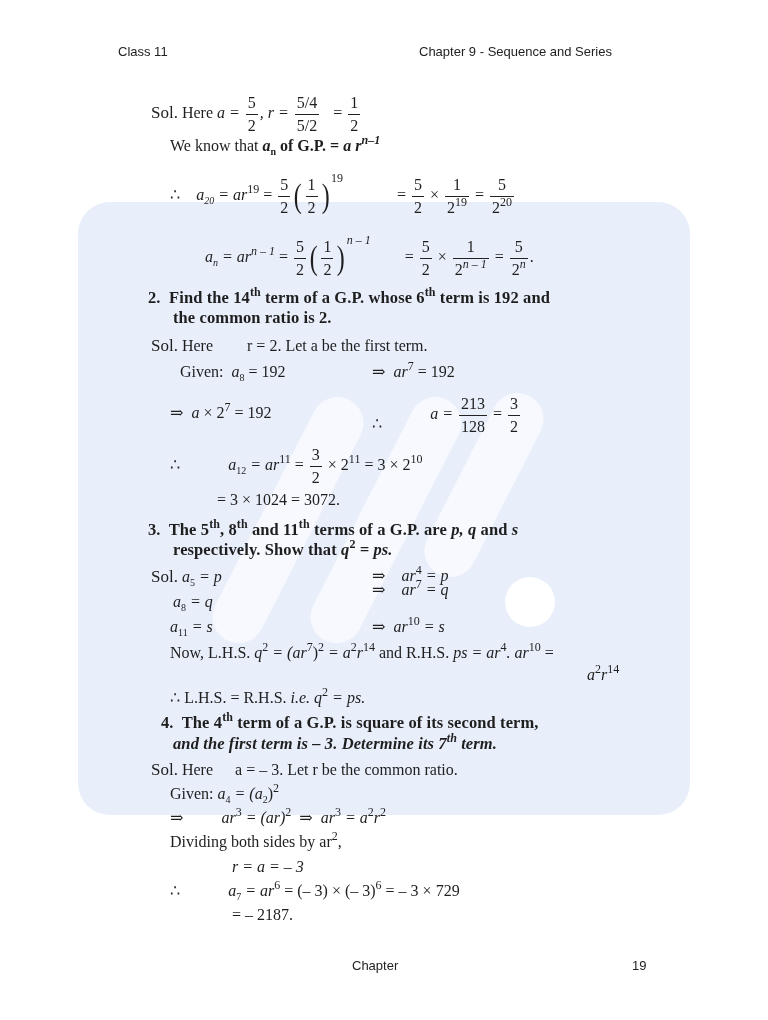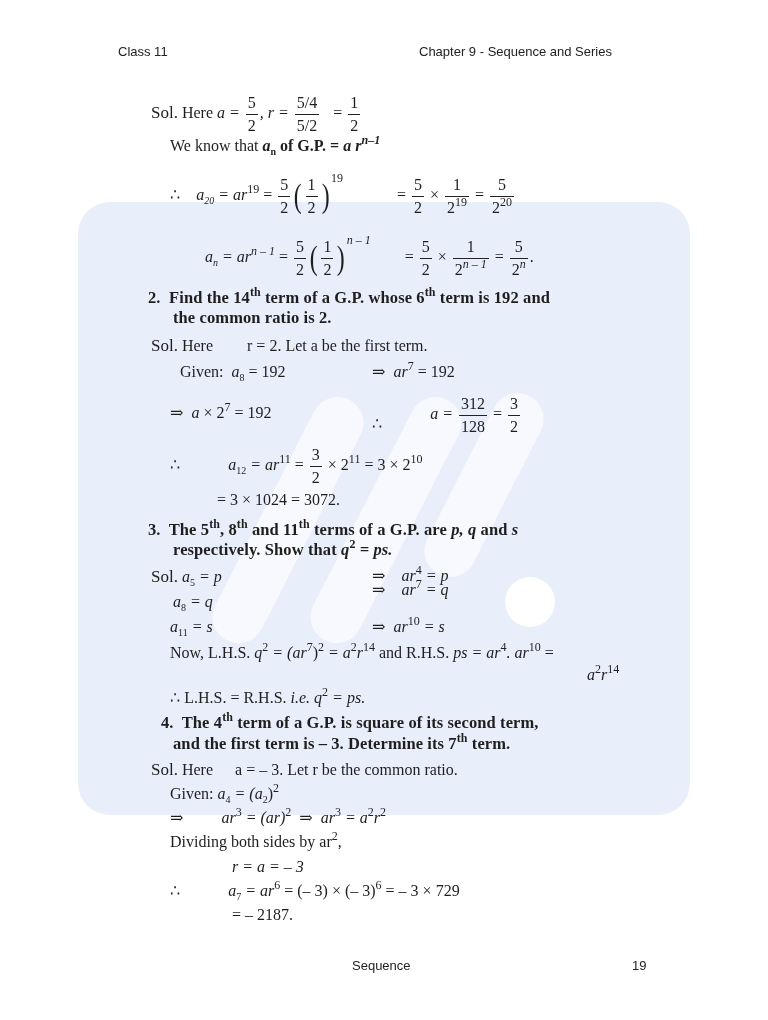--- a/index.html
+++ b/index.html
@@ -107,21 +107,21 @@
 
 <div class="ln" style="left:170px; top:405px;">
   <span>⇒</span>&nbsp;
   <i>a</i> <span>×</span> <span>2</span><sup>7</sup>
   <span>= 192</span>
 </div>
 <div class="ln" style="left:372px; top:395px;">
   <span style="position:relative; top:10px;">∴</span>
   <span style="display:inline-block; width:40px;"></span>
   <i>a =</i>
-  <span class="frac"><span class="num">312</span><span class="den">128</span></span>
+  <span class="frac"><span class="num">213</span><span class="den">128</span></span>
   <span>=</span>
   <span class="frac"><span class="num">3</span><span class="den">2</span></span>
 </div>
 
 <div class="ln" style="left:170px; top:446px;">
   <span>∴</span>
   <span style="display:inline-block; width:40px;"></span>
   <i>a</i><sub>12</sub>
   <i>= ar</i><sup>11</sup>
   <span>=</span>
@@ -187,21 +187,21 @@
   <i>i.e.</i>
   <i>q</i><sup>2</sup>
   <i>= ps.</i>
 </div>
 
 <div class="ln q" style="left:148px; top:715px;margin-left:13px;">
   <span>4.</span>&nbsp;
   <span>The 4</span><sup>th</sup>
   <span>term of a G.P. is square of its second term,</span>
 </div>
-<div class="ln q" style="left:173px; top:736px;">
+<div class="ln q" style="left:173px; top:736px;font-style:italic;">
   <span>and the first term is – 3. Determine its 7</span><sup>th</sup>
   <span>term.</span>
 </div>
 
 <div class="ln" style="left:128px; top:761px;">
   <span class="b" style="font-size:17px;">Sol.</span>
   <span>Here</span>
   <span style="display:inline-block; width:14px;"></span>
   <span>a = – 3. Let r be the common ratio.</span>
 </div>
@@ -234,14 +234,14 @@
   <span>∴</span>
   <span style="display:inline-block; width:40px;"></span>
   <i>a</i><sub>7</sub>
   <i>= ar</i><sup>6</sup>
   <span>= (– 3) × (– 3)</span><sup>6</sup>
   <span>= – 3 × 729</span>
 </div>
 
 <div class="ln" style="left:232px; top:907px;">= – 2187.</div>
 
-<div class="ftr" style="left:352px;">Sequence</div>
+<div class="ftr" style="left:352px;">Chapter</div>
 <div class="ftr" style="left:632px;">19</div>
 
 </body></html>

